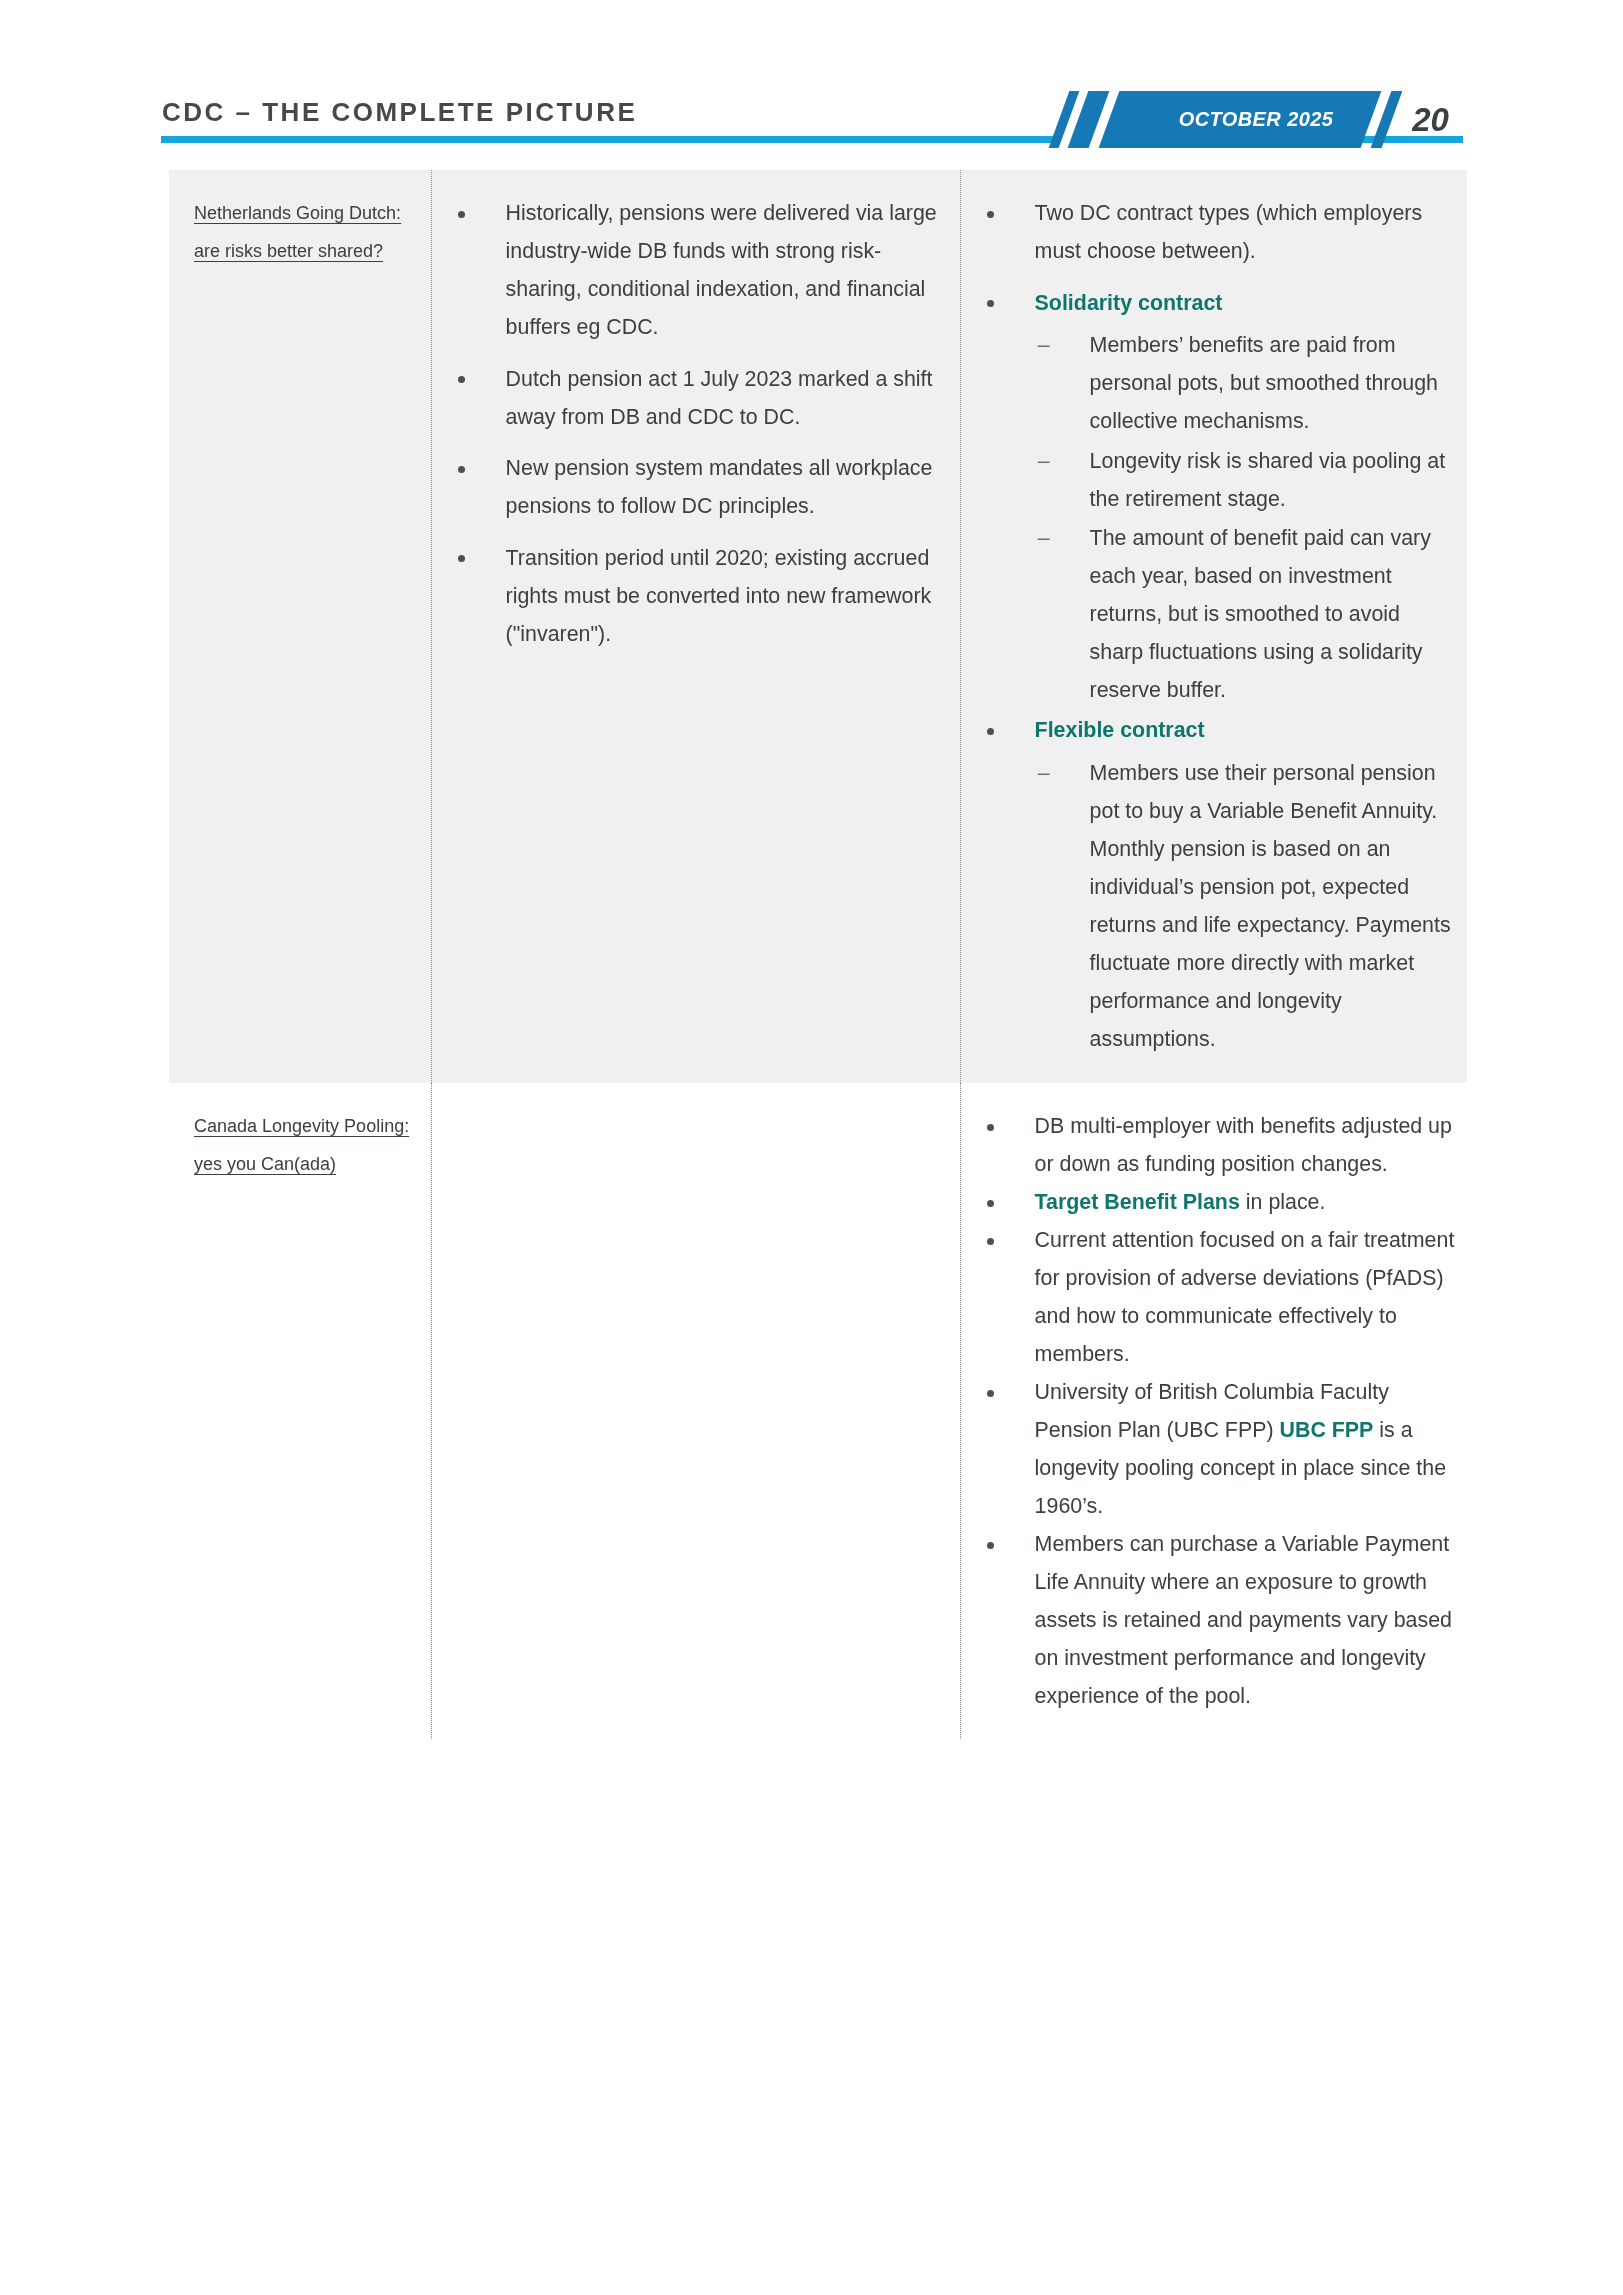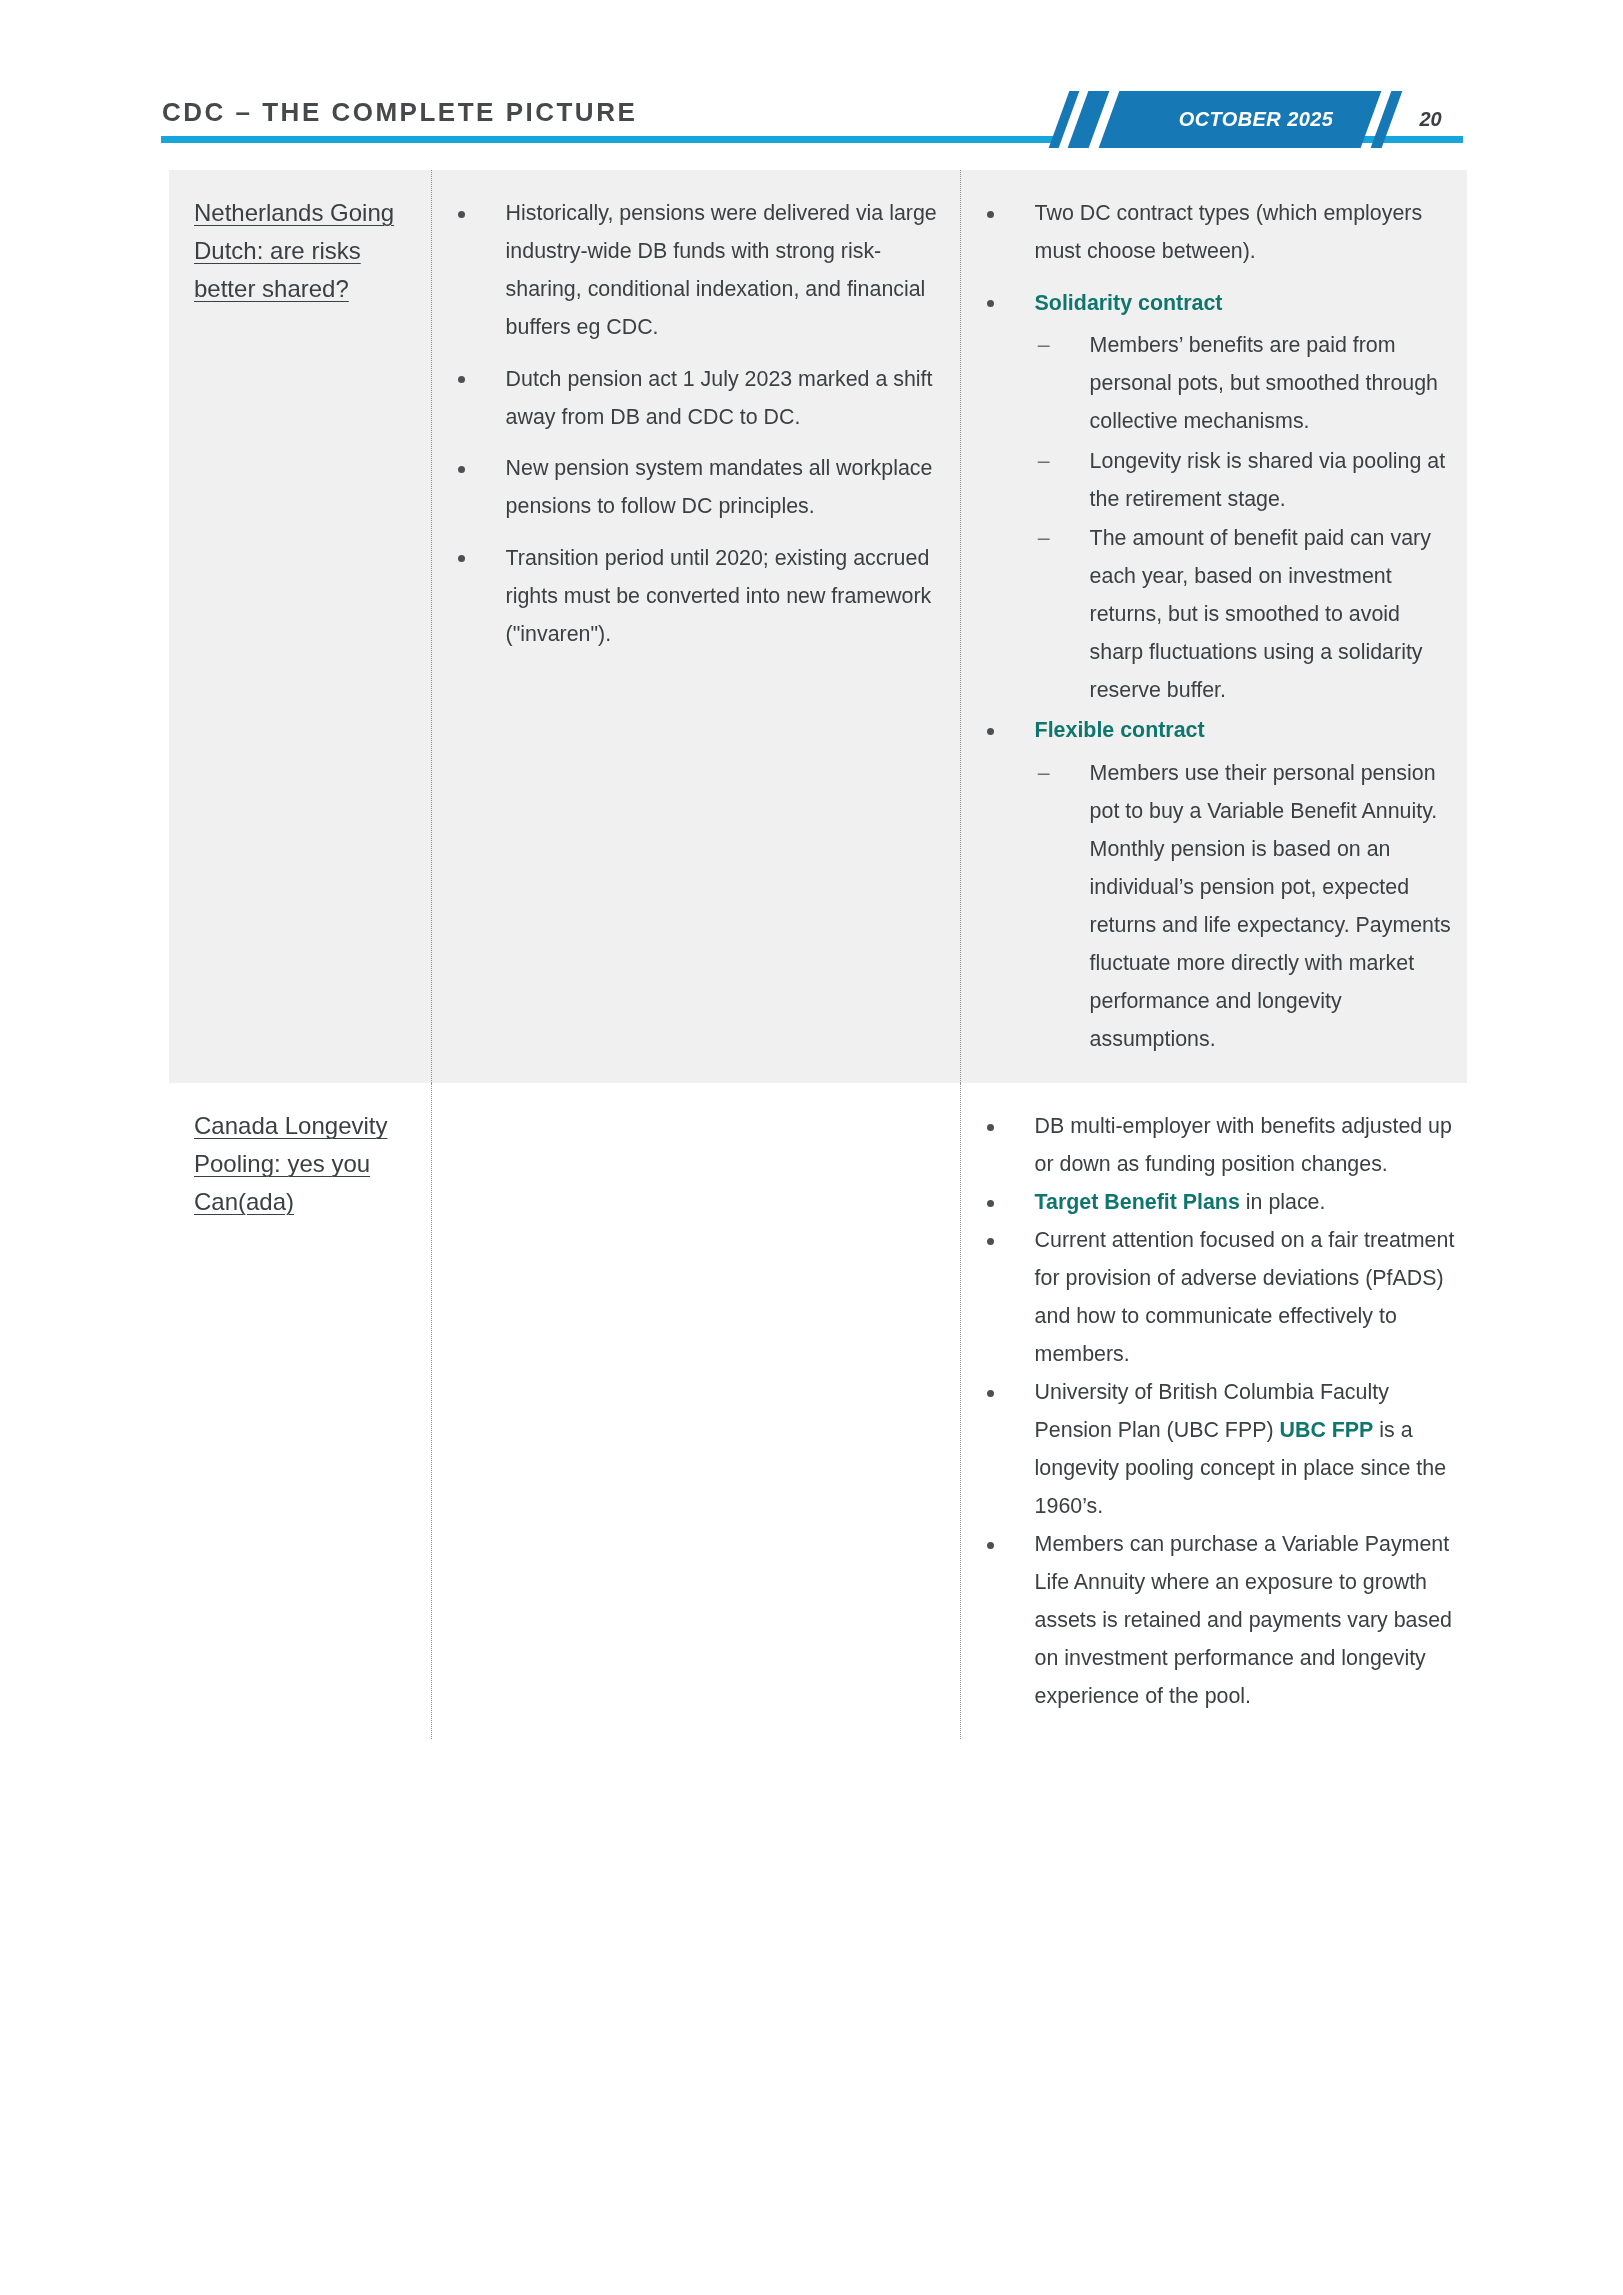--- a/index.html
+++ b/index.html
@@ -108,21 +108,21 @@
   .page-number {
     position: absolute;
     left: 349px;
     top: 0;
     width: 55px;
     height: 57px;
     display: flex;
     align-items: center;
     justify-content: center;
     color: #3b4043;
-    font-size: 20px;
+    font-size: 33px;
     font-weight: bold;
     font-style: italic;
   }
 
   
   .table {
     position: absolute;
     left: 169px;
     top: 170px;
     width: 1298px;
@@ -145,21 +145,21 @@
   .vsep {
     position: absolute;
     top: 0;
     bottom: 0;
     left: 0;
     width: 0;
     border-left: 1.6px dotted #8d9093;
   }
 
   .topic {
-    font-size: 24px;
+    font-size: 18px;
     line-height: 38px;
     color: #3b4043;
   }
   .topic span {
     text-decoration: underline;
     text-underline-offset: 4px;
     text-decoration-thickness: 1.2px;
   }
 
   ul.bl {

